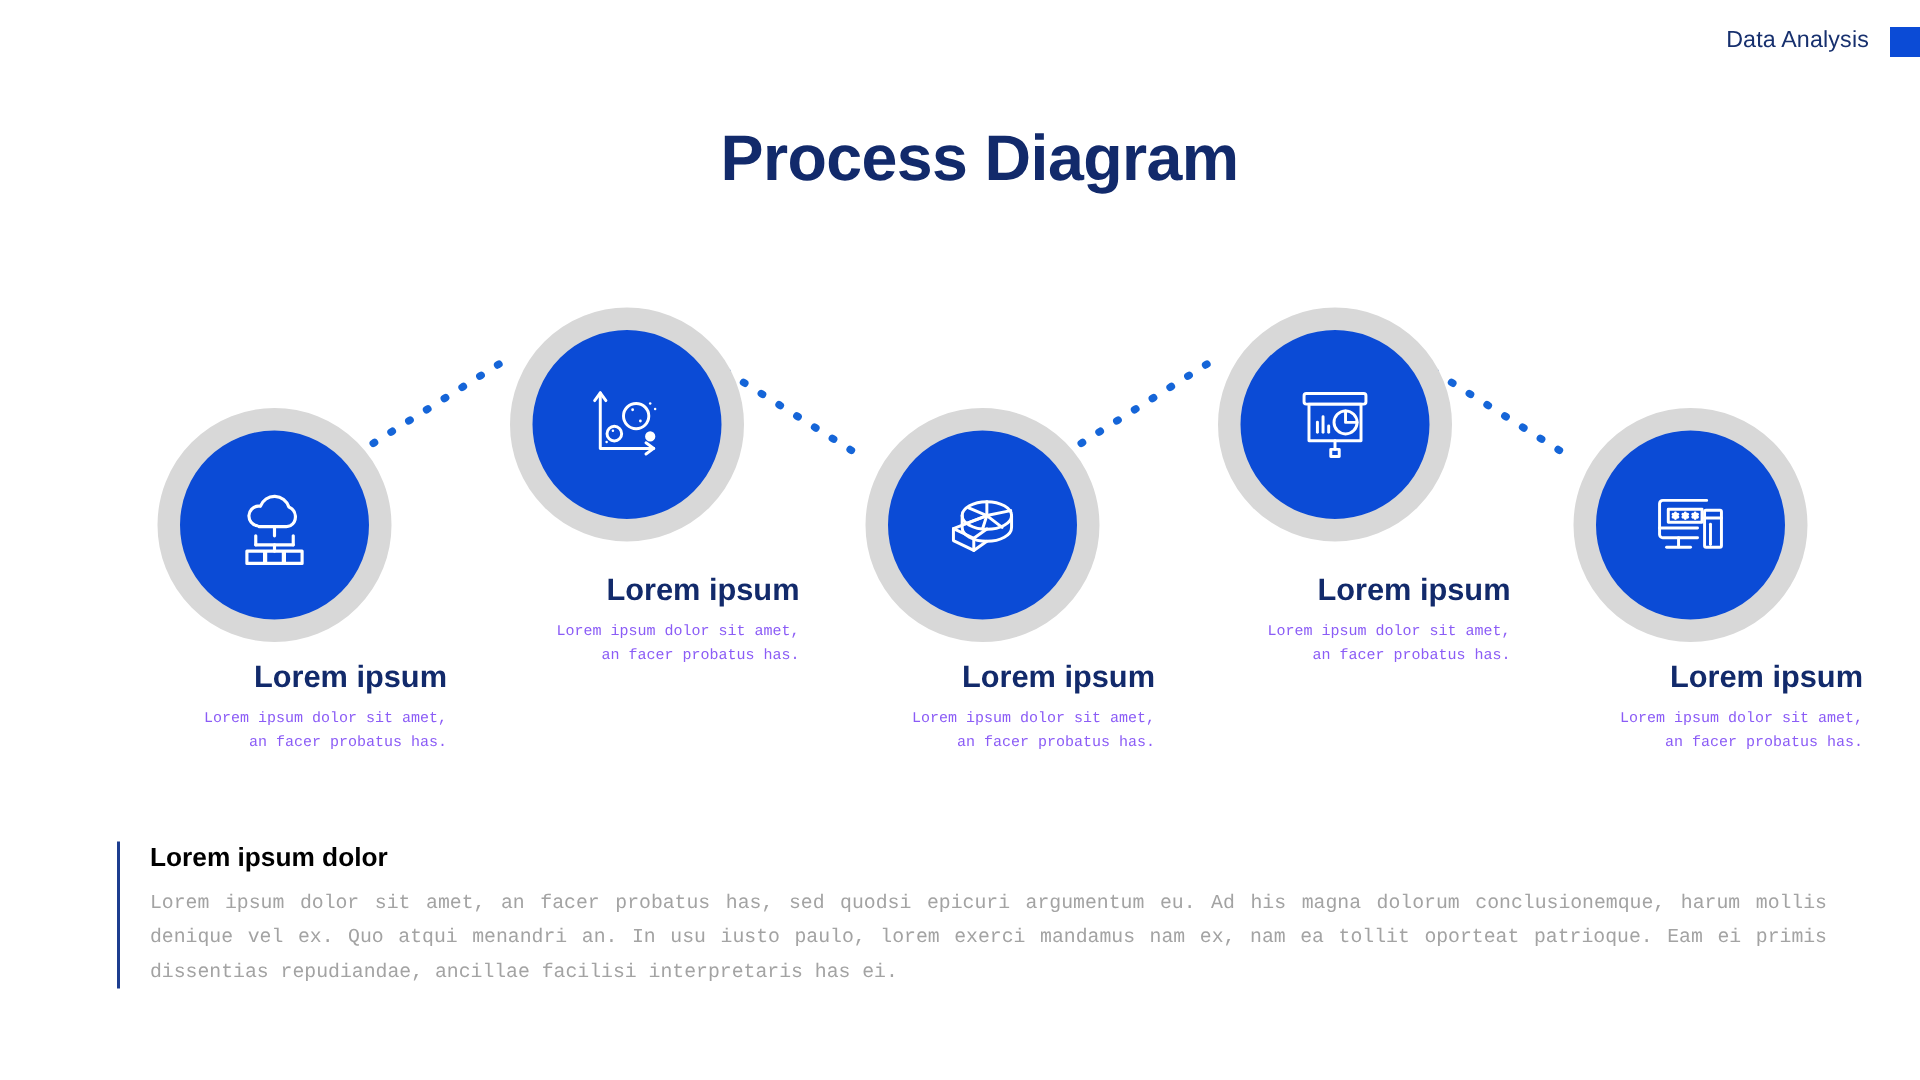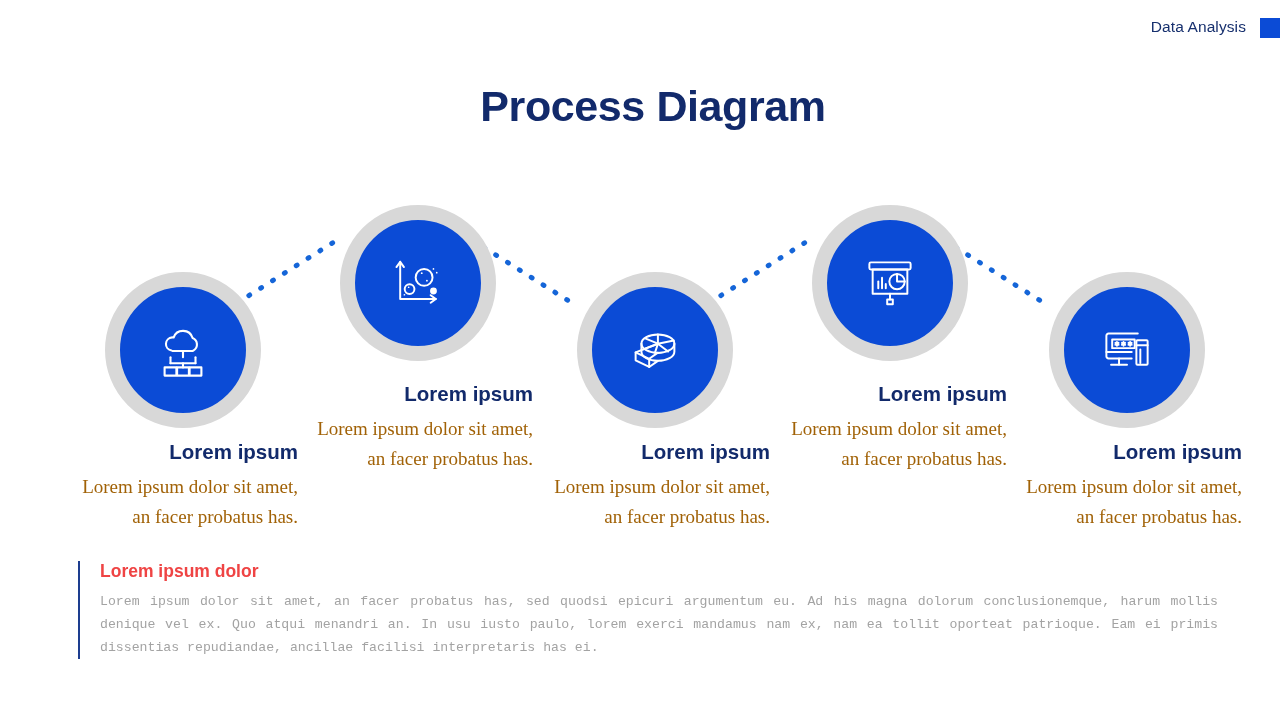--- a/index.html
+++ b/index.html
@@ -95,40 +95,40 @@
   }
   .node-title {
     font-size: 20.5px;
     font-weight: bold;
     color: #122a6b;
     line-height: 1.2;
     font-family: "Liberation Sans", sans-serif;
   }
   .node-desc {
     margin-top: 7px;
-    font-size: 19px;
-    color: #a16207;
+    font-size: 10px;
+    color: #8b5cf6;
     line-height: 1.62;
-    font-family: Liberation Serif, serif;
+    font-family: Liberation Mono, monospace;
   }
 
   
   .footer-note {
     position: absolute;
     left: 78px;
     top: 561px;
     width: 1140px;
     border-left: 2.5px solid #1d3d8f;
     padding-left: 20px;
     box-sizing: border-box;
   }
   .footer-title {
     font-size: 17.5px;
     font-weight: bold;
-    color: #ef4444;
+    color: #000000;
     margin-bottom: 8px;
     font-family: "Liberation Sans", sans-serif;
   }
   .footer-body {
     font-size: 13.2px;
     color: #a3a3a3;
     line-height: 1.75;
     text-align: justify;
     font-family: Liberation Mono, monospace;
   }

